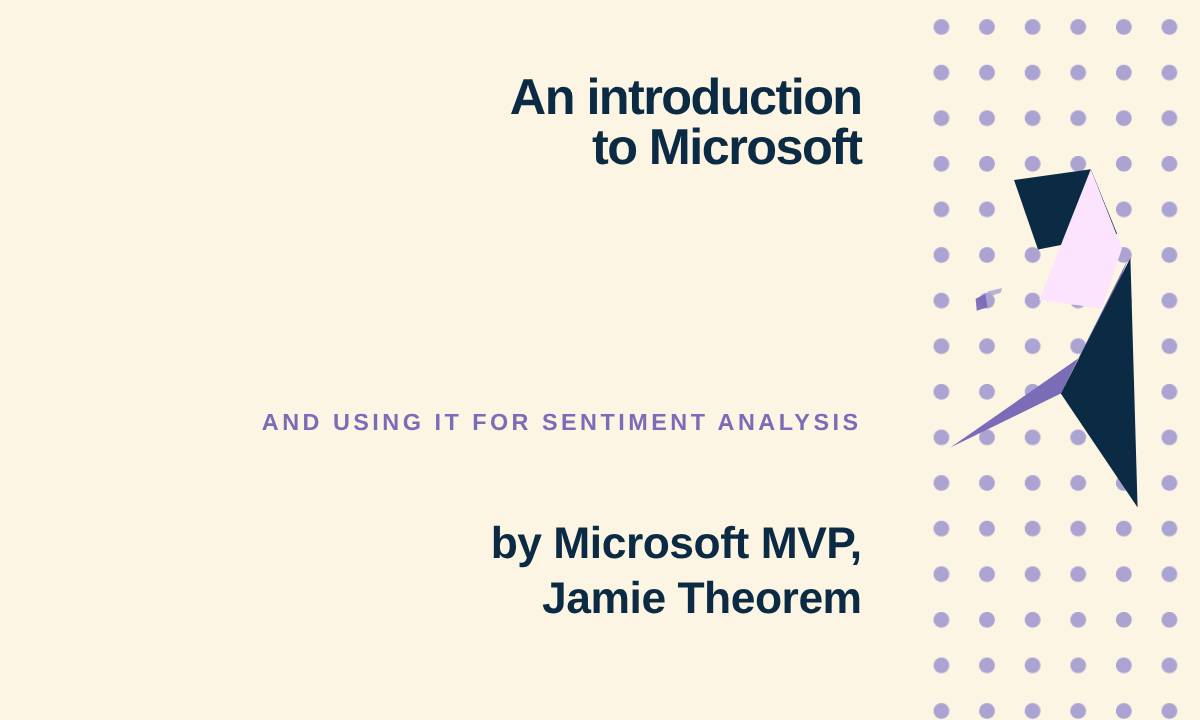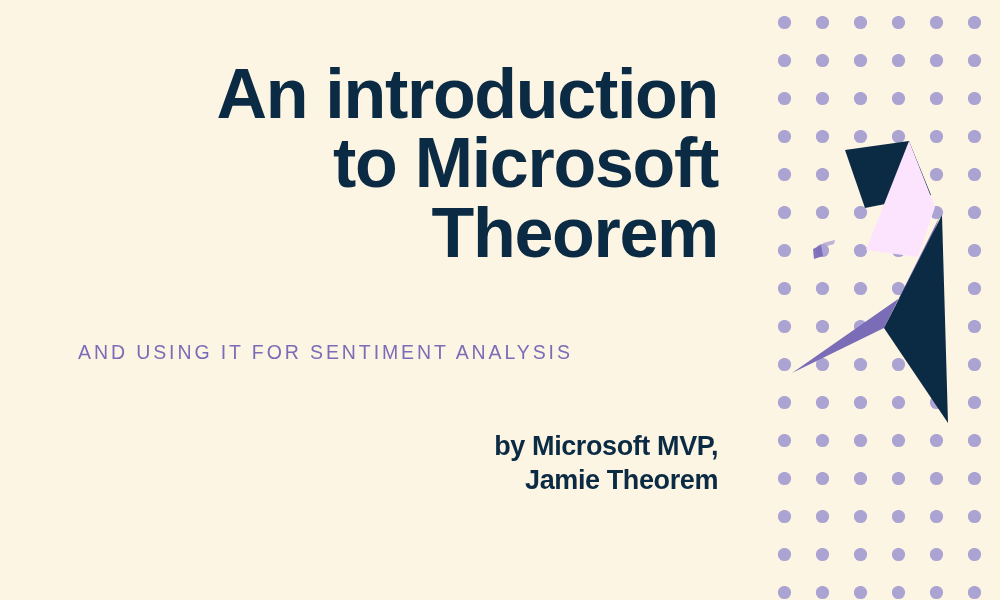--- a/index.html
+++ b/index.html
@@ -35,65 +35,64 @@
     position:absolute;
     left:0; top:0;
     width:765px; height:600px;
   }
   .headline {
     position:absolute;
     right:47px;
     top:60px;
     width:620px;
     text-align:right;
-    font-size:70px;
+    font-size:42px;
     line-height:0.99;
     font-weight:bold;
     letter-spacing:-1.3px;
     color:#0b2a43;
   }
   .headline-line { display:block; }
 
   .subtitle {
     position:absolute;
     right:47px;
     top:341px;
     width:640px;
-    text-align:left;
+    text-align:right;
     font-size:19.5px;
-    font-weight:normal;
+    font-weight:bold;
     letter-spacing:2.9px;
     color:#7b6cb8;
   }
 
   .byline {
     position:absolute;
     right:47px;
     top:430px;
     width:620px;
     text-align:right;
-    font-size:27px;
+    font-size:37px;
     line-height:1.25;
     font-weight:bold;
     letter-spacing:-0.4px;
     color:#0b2a43;
   }
   .byline-line { display:block; }
 </style>
 </head>
 <body>
 
 <div id="stage">
 
   <div class="text-col">
 
     <div class="headline">
       <span class="headline-line">An introduction</span>
       <span class="headline-line">to Microsoft</span>
-      <span class="headline-line">Theorem</span>
     </div>
 
     <div class="subtitle">AND USING IT FOR SENTIMENT ANALYSIS</div>
 
     <div class="byline">
       <span class="byline-line">by Microsoft MVP,</span>
       <span class="byline-line">Jamie Theorem</span>
     </div>
 
   </div>

